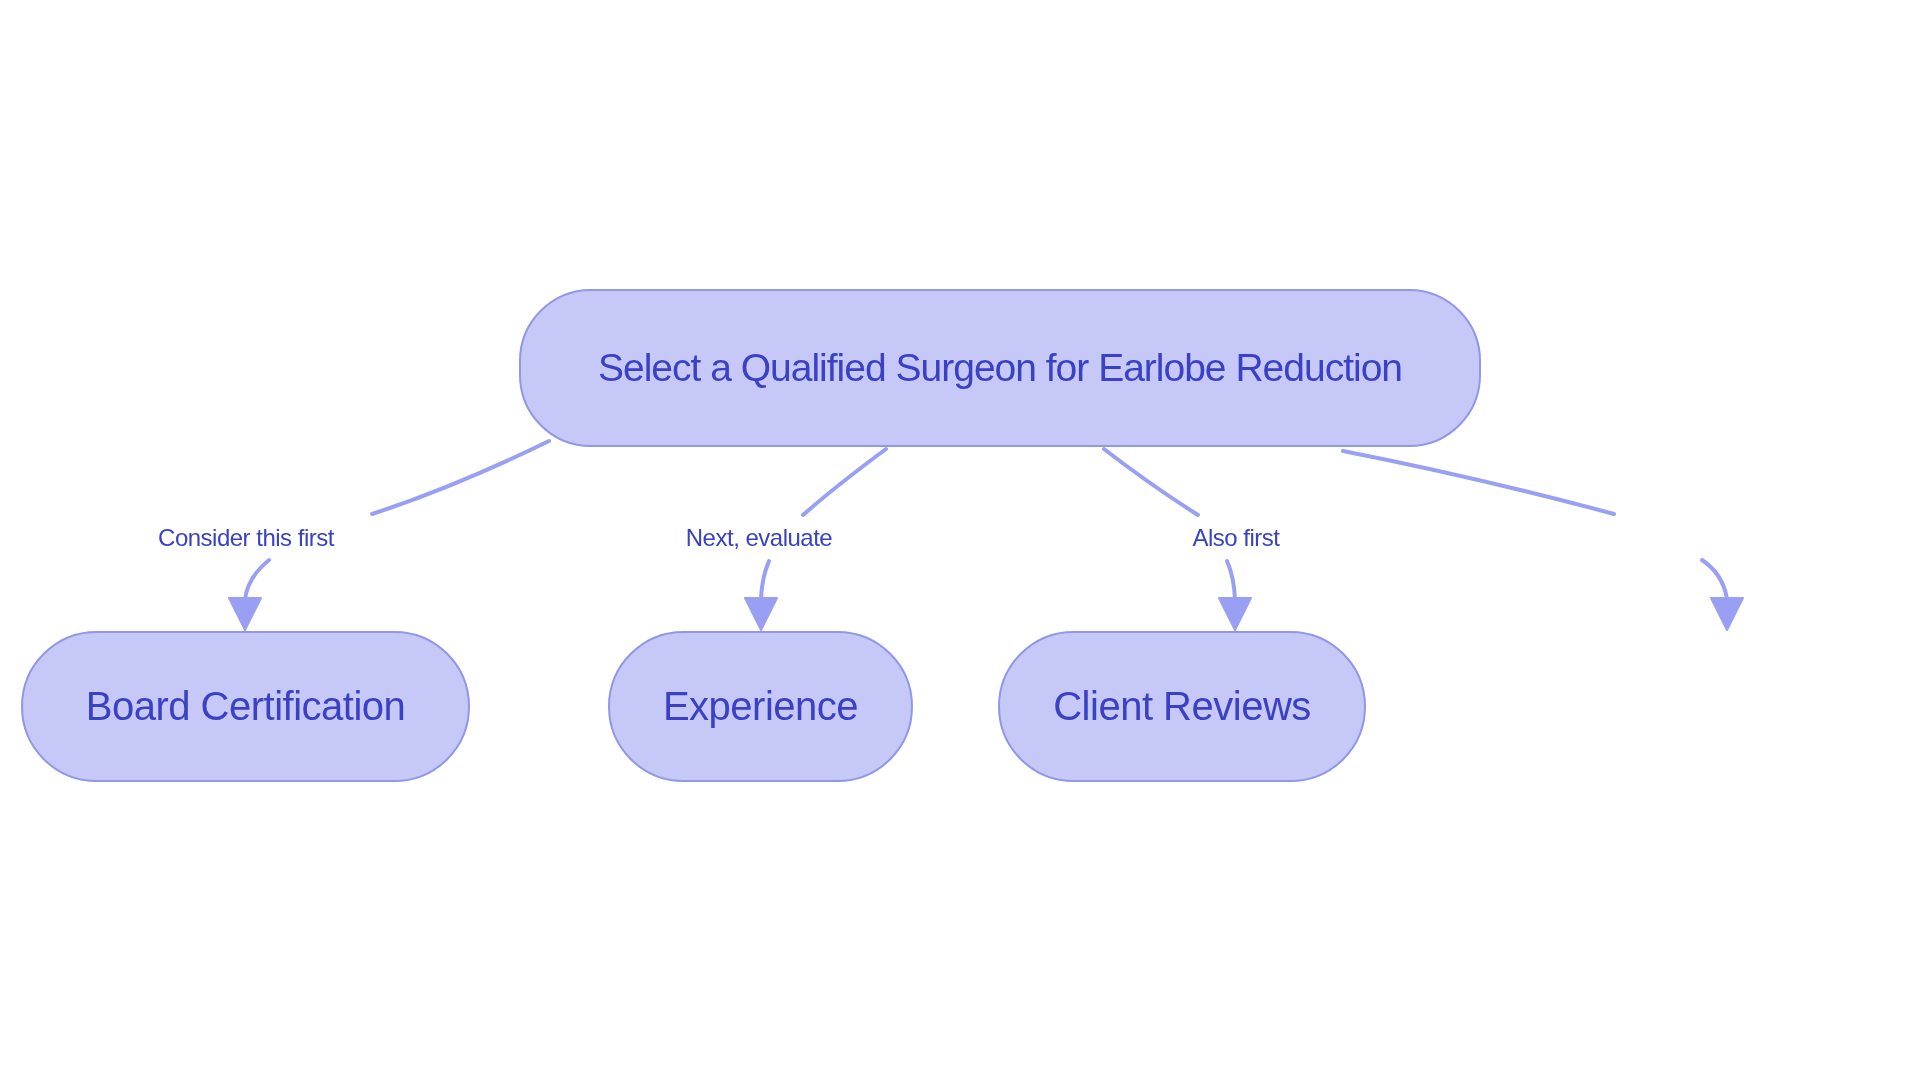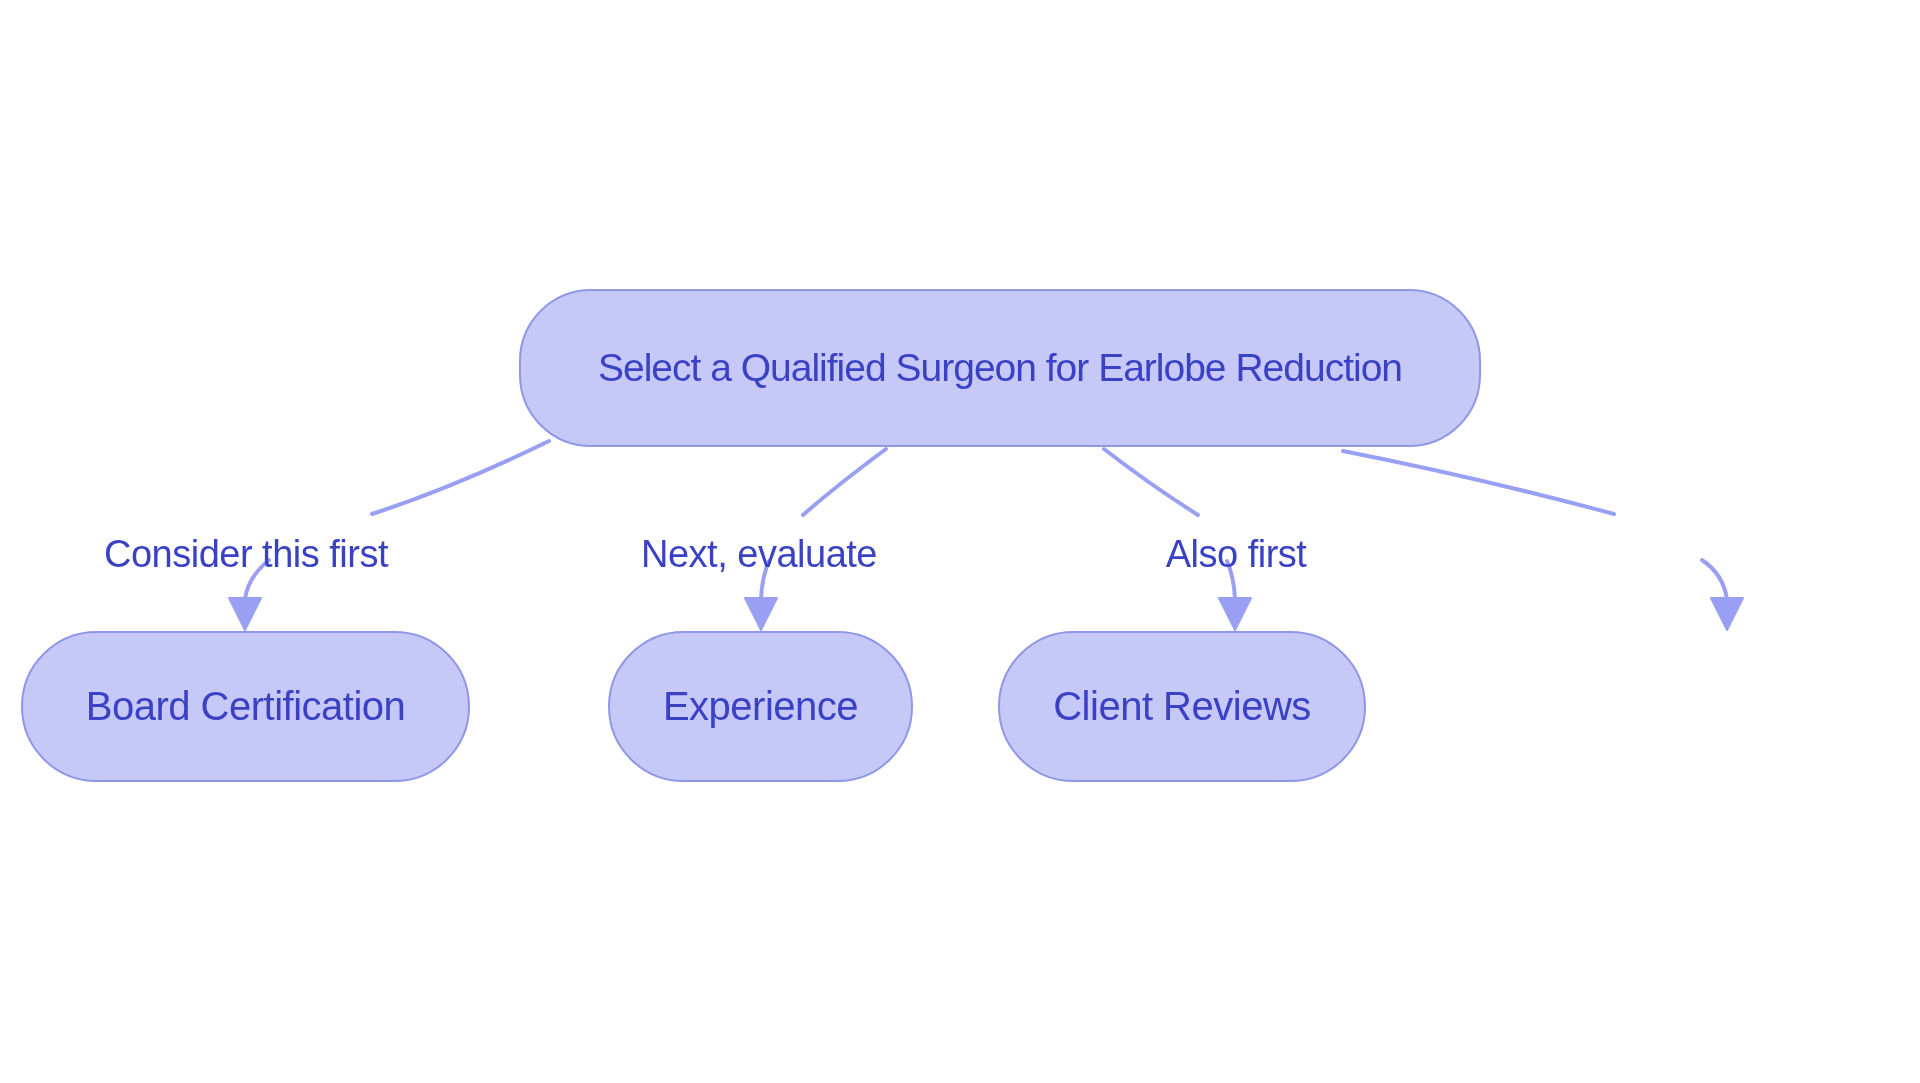--- a/index.html
+++ b/index.html
@@ -38,24 +38,24 @@
     height:151px;top:631px;
     border-radius:76px;
     font-size:40px;letter-spacing:-0.5px;
   }
   .node-child-0{left:21px;width:449px;}
   .node-child-1{left:608px;width:305px;}
   .node-child-2{left:998px;width:368px;}
   .node-child-3{left:1556px;width:343px;}
   .edge-label{
     position:absolute;
-    top:532px;height:44px;line-height:44px;
+    top:516px;height:44px;line-height:44px;
     transform:translateX(-50%);
     color:var(--text);
-    font-size:38px;letter-spacing:-0.5px;
+    font-size:24px;letter-spacing:-0.5px;
     white-space:nowrap;
     z-index:3;
   }
   .edge-label-0{left:246px;}
   .edge-label-1{left:759px;}
   .edge-label-2{left:1236px;}
   .edge-label-3{left:1727px;}
 </style>
 </head>
 <body>

